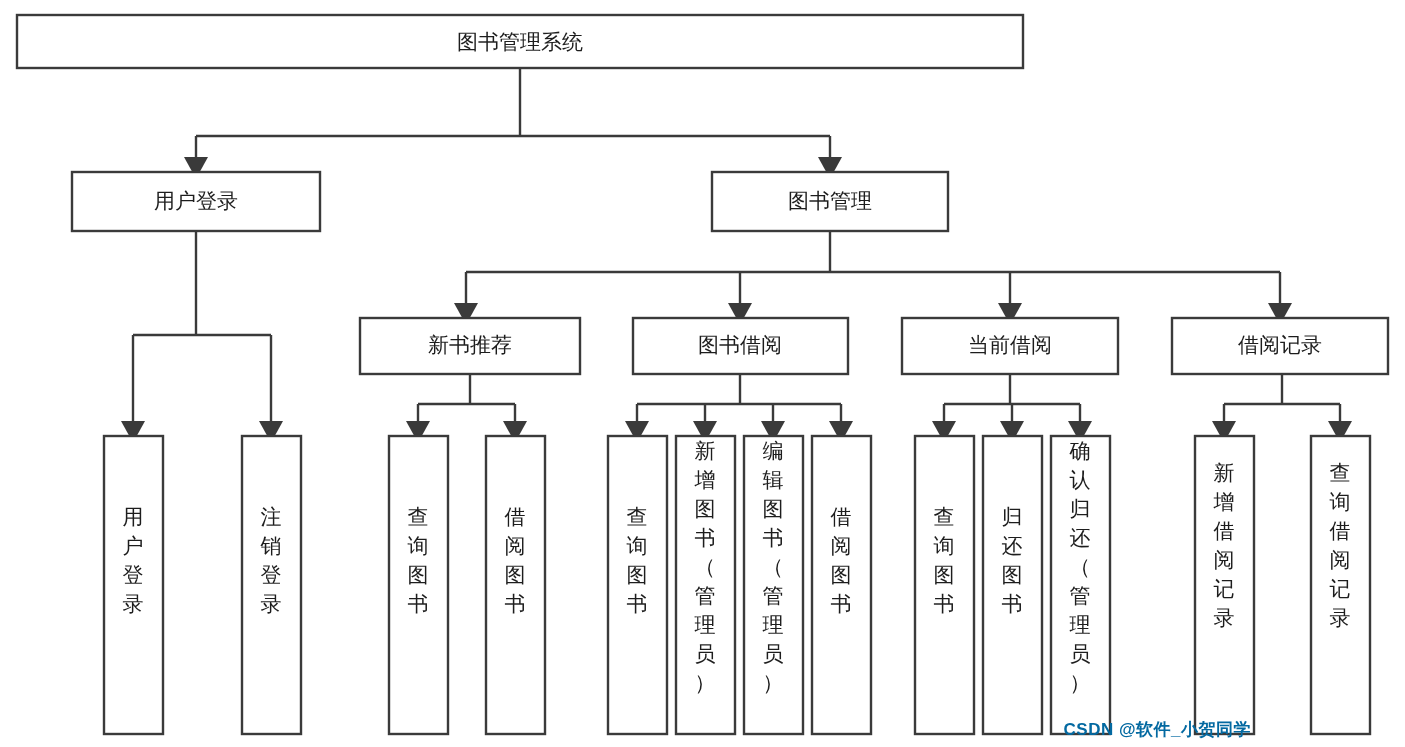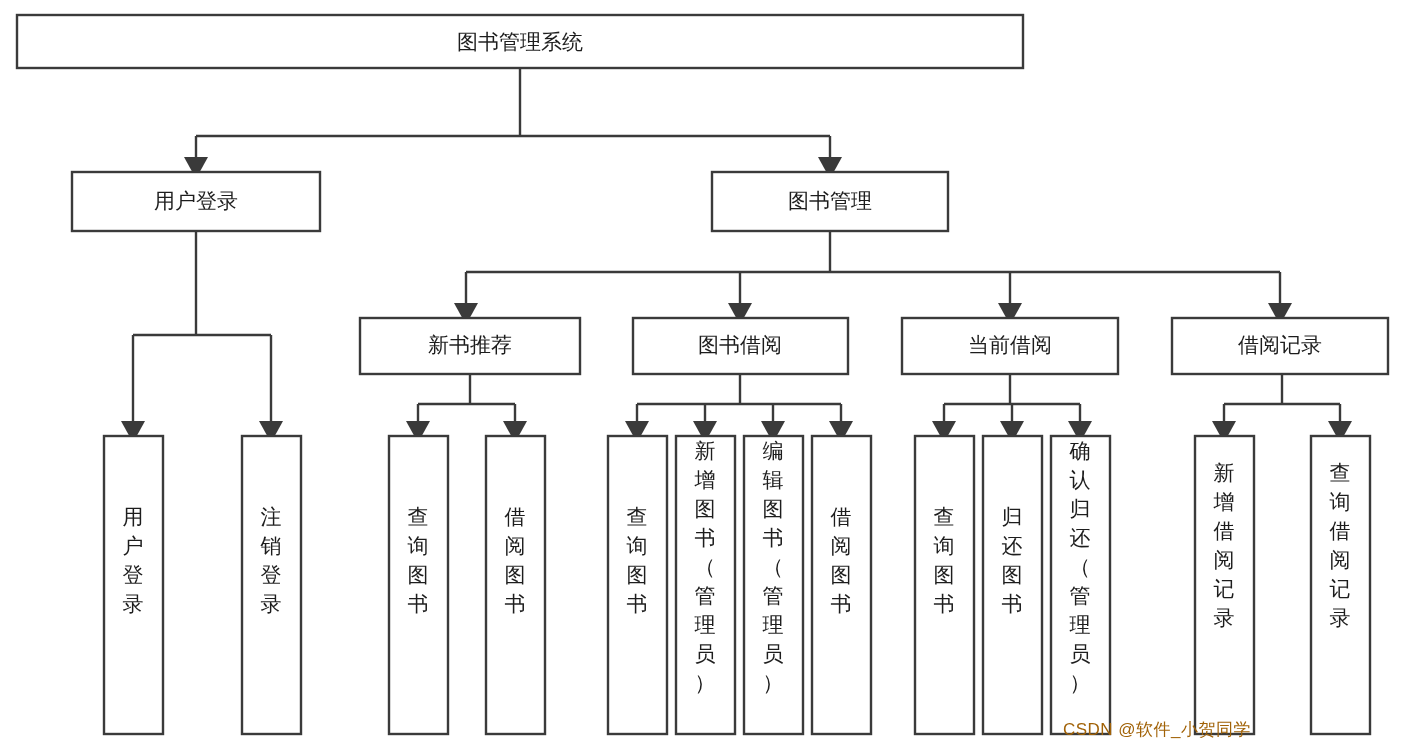--- a/index.html
+++ b/index.html
@@ -53,24 +53,25 @@
     font-size: 21px;
     fill: #1d1d1d;
     text-anchor: middle;
   }
   .watermark {
     position: absolute;
     right: 8px;
     bottom: 6px;
     font-family: "Liberation Sans", "DejaVu Sans", sans-serif;
     font-size: 17px;
-    color: #a16207;
+    color: #0369a1;
     letter-spacing: 0.5px;
     white-space: nowrap;
     user-select: none;
+    font-weight: bold;
   }
 </style>
 </head>
 <body>
 
 <div id="diagram-root">
 
   <svg id="tree-svg" viewBox="0 0 1405 747">
     <defs>
       <marker id="arrow" markerWidth="12" markerHeight="12" refX="1.2" refY="5" orient="auto" markerUnits="strokeWidth">

